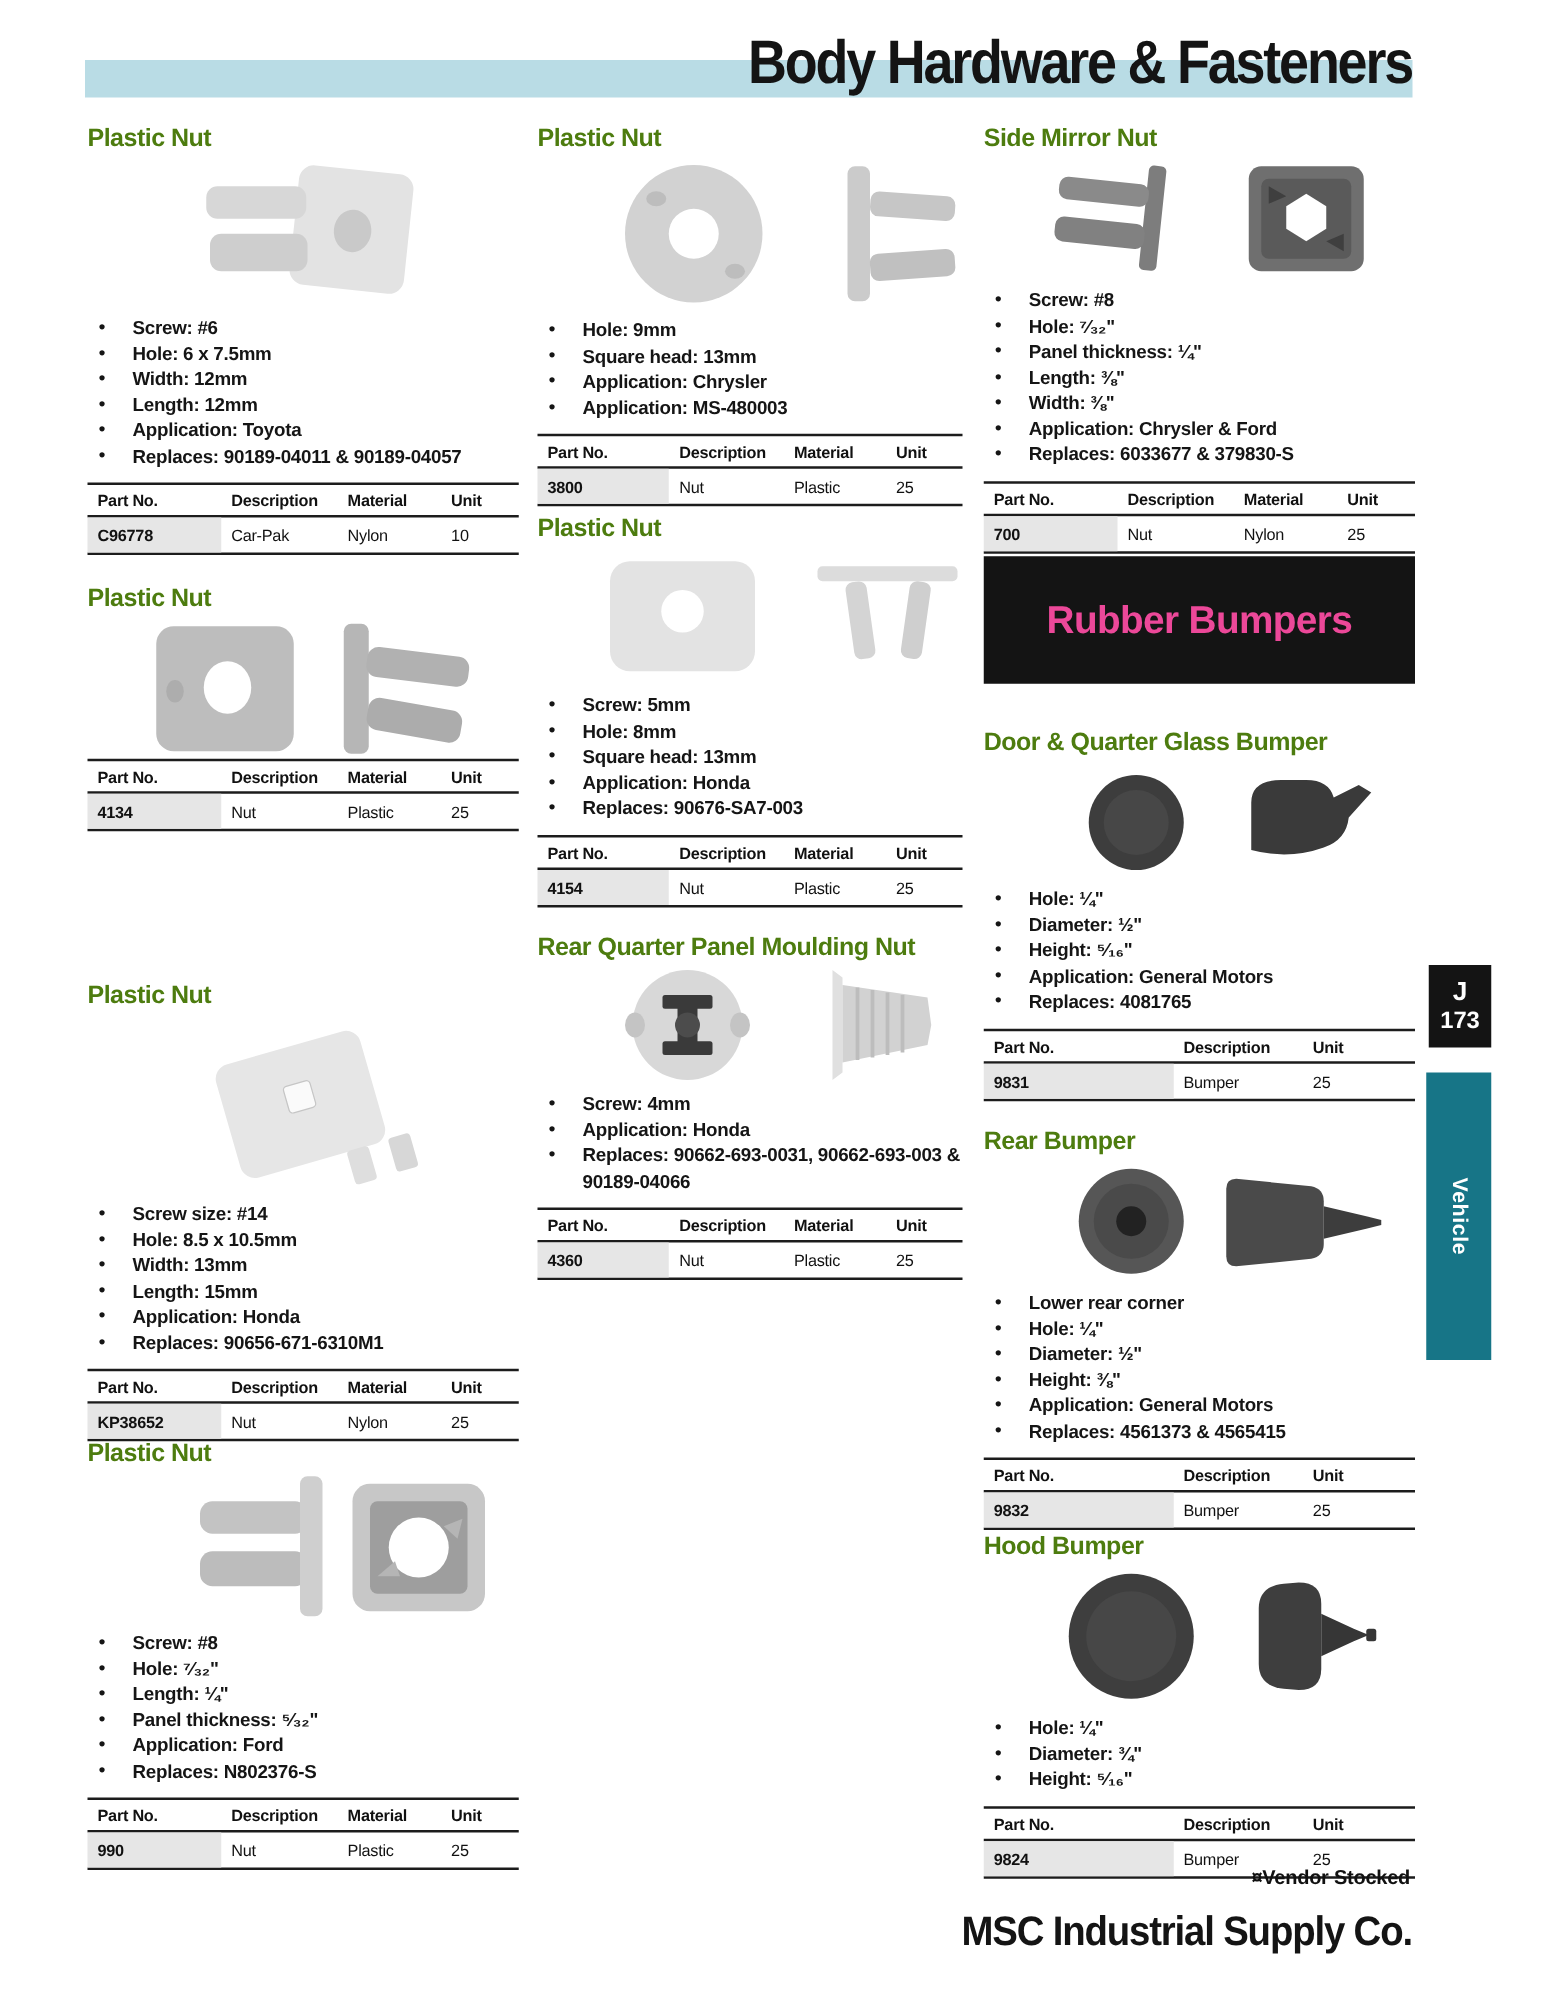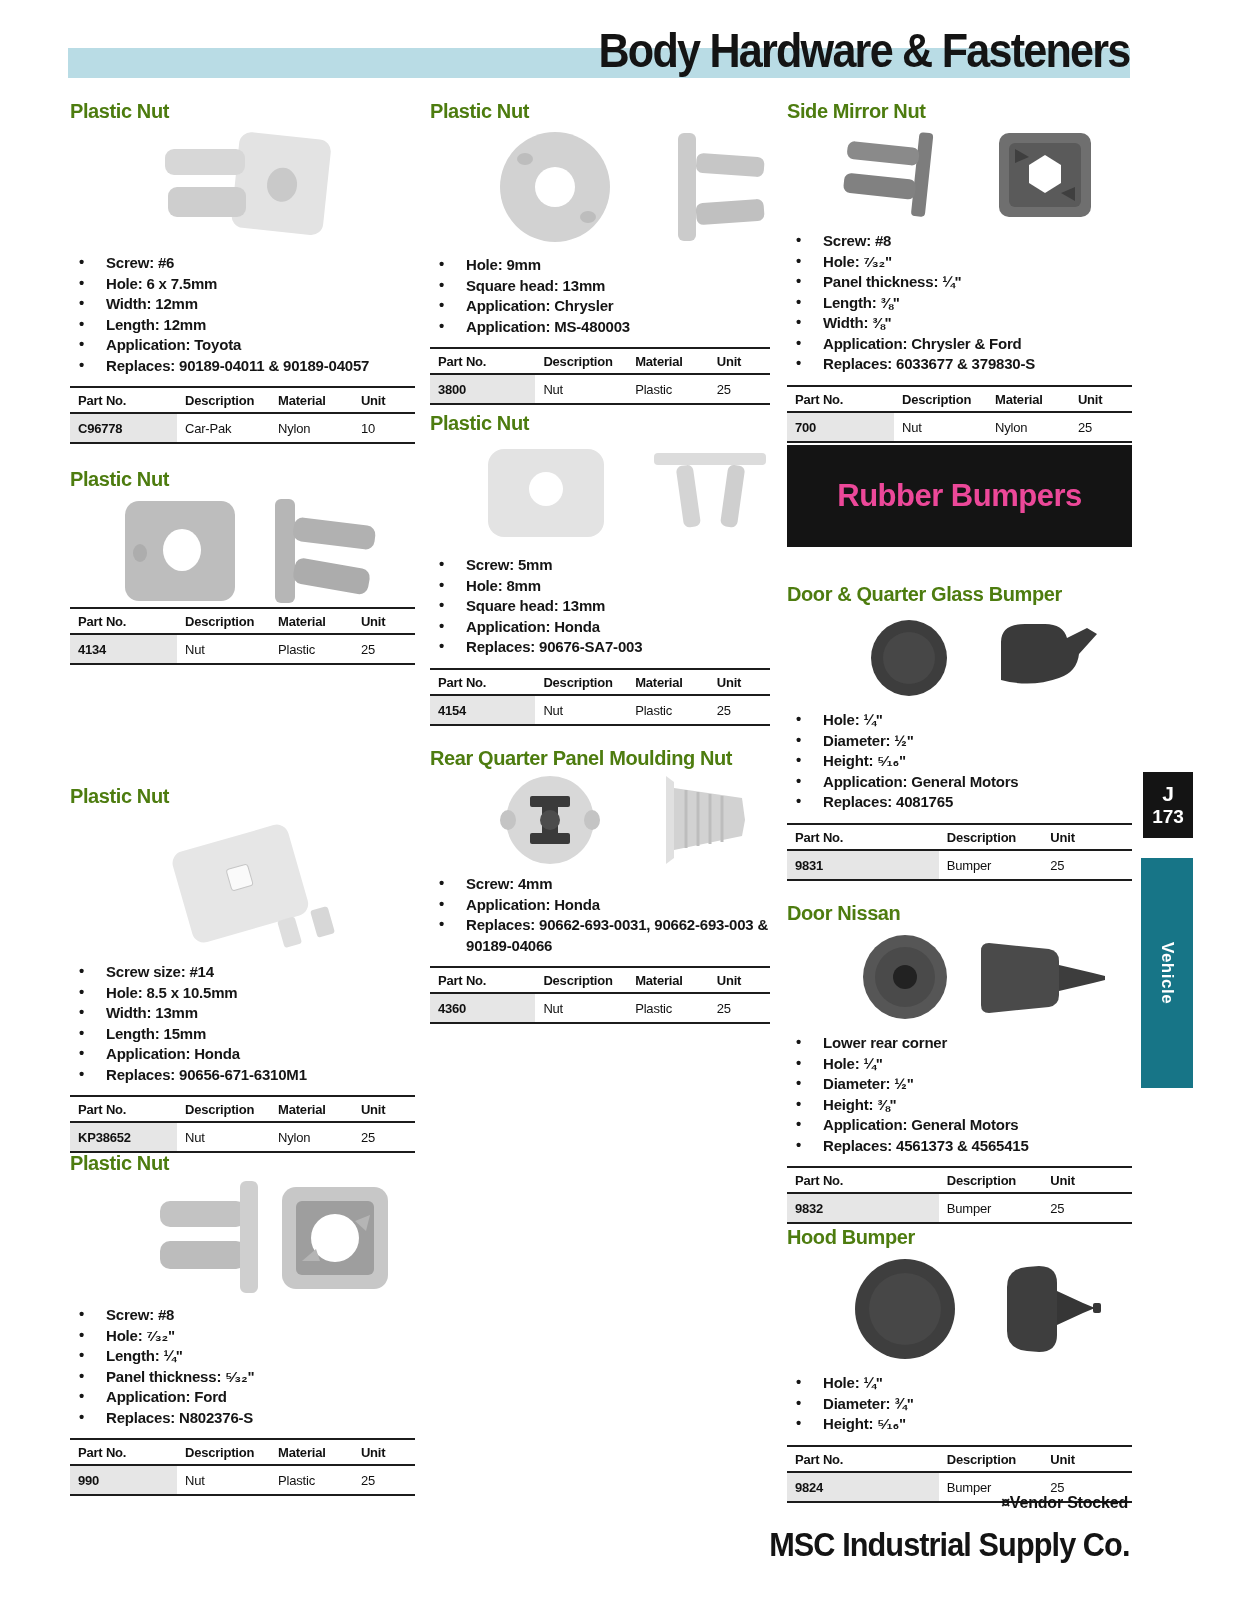--- a/index.html
+++ b/index.html
@@ -414,21 +414,21 @@
       </div>
       <div class="trow tdata">
         <span class="c1 part">9831</span>
         <span class="c2">Bumper</span>
         <span class="c3">25</span>
       </div>
     </div>
   </section>
 
   <section class="sec" style="top:806px">
-    <h3 class="ptitle">Door Nissan</h3>
+    <h3 class="ptitle">Rear Bumper</h3>
     <div class="photo" style="height:96px">
       <svg width="345" height="96" viewBox="0 0 345 96">
         <circle cx="118" cy="48" r="42" fill="#565656"></circle>
         <circle cx="118" cy="48" r="30" fill="#4a4a4a"></circle>
         <circle cx="118" cy="48" r="12" fill="#222222"></circle>
         <path d="M202 14 L262 20 Q272 22 272 32 L272 66 Q272 76 262 78 L202 84 Q194 84 194 76 L194 22 Q194 14 202 14 Z" fill="#4a4a4a"></path>
         <path d="M272 36 L306 44 L318 47 L318 51 L306 54 L272 62 Z" fill="#3d3d3d"></path>
       </svg>
     </div>
     <ul class="bullets">

